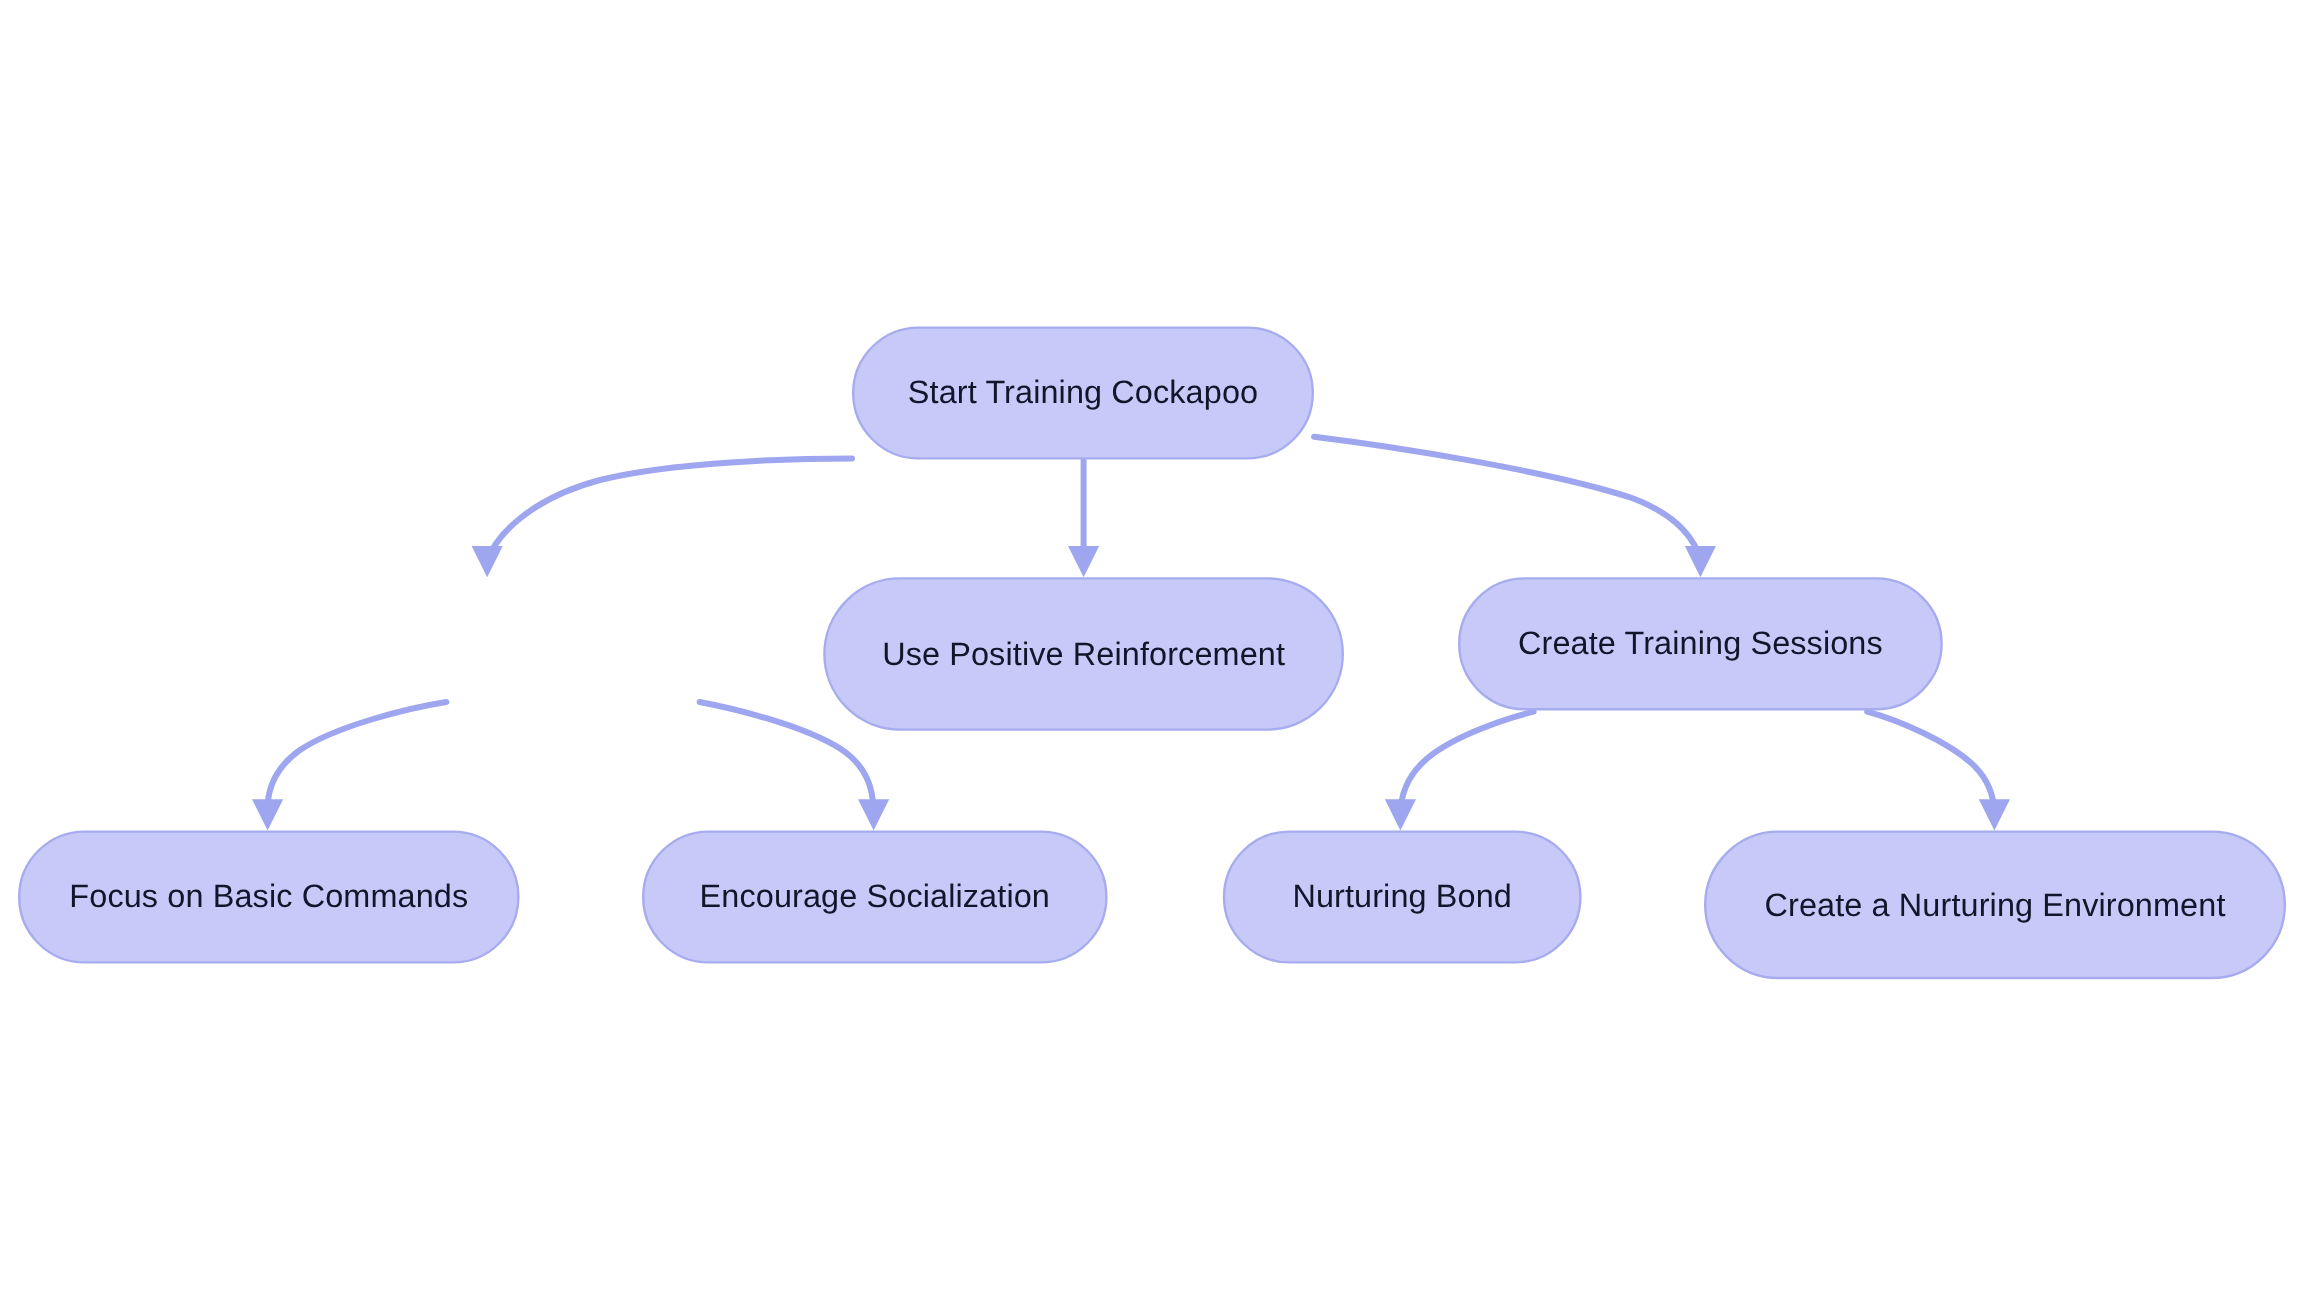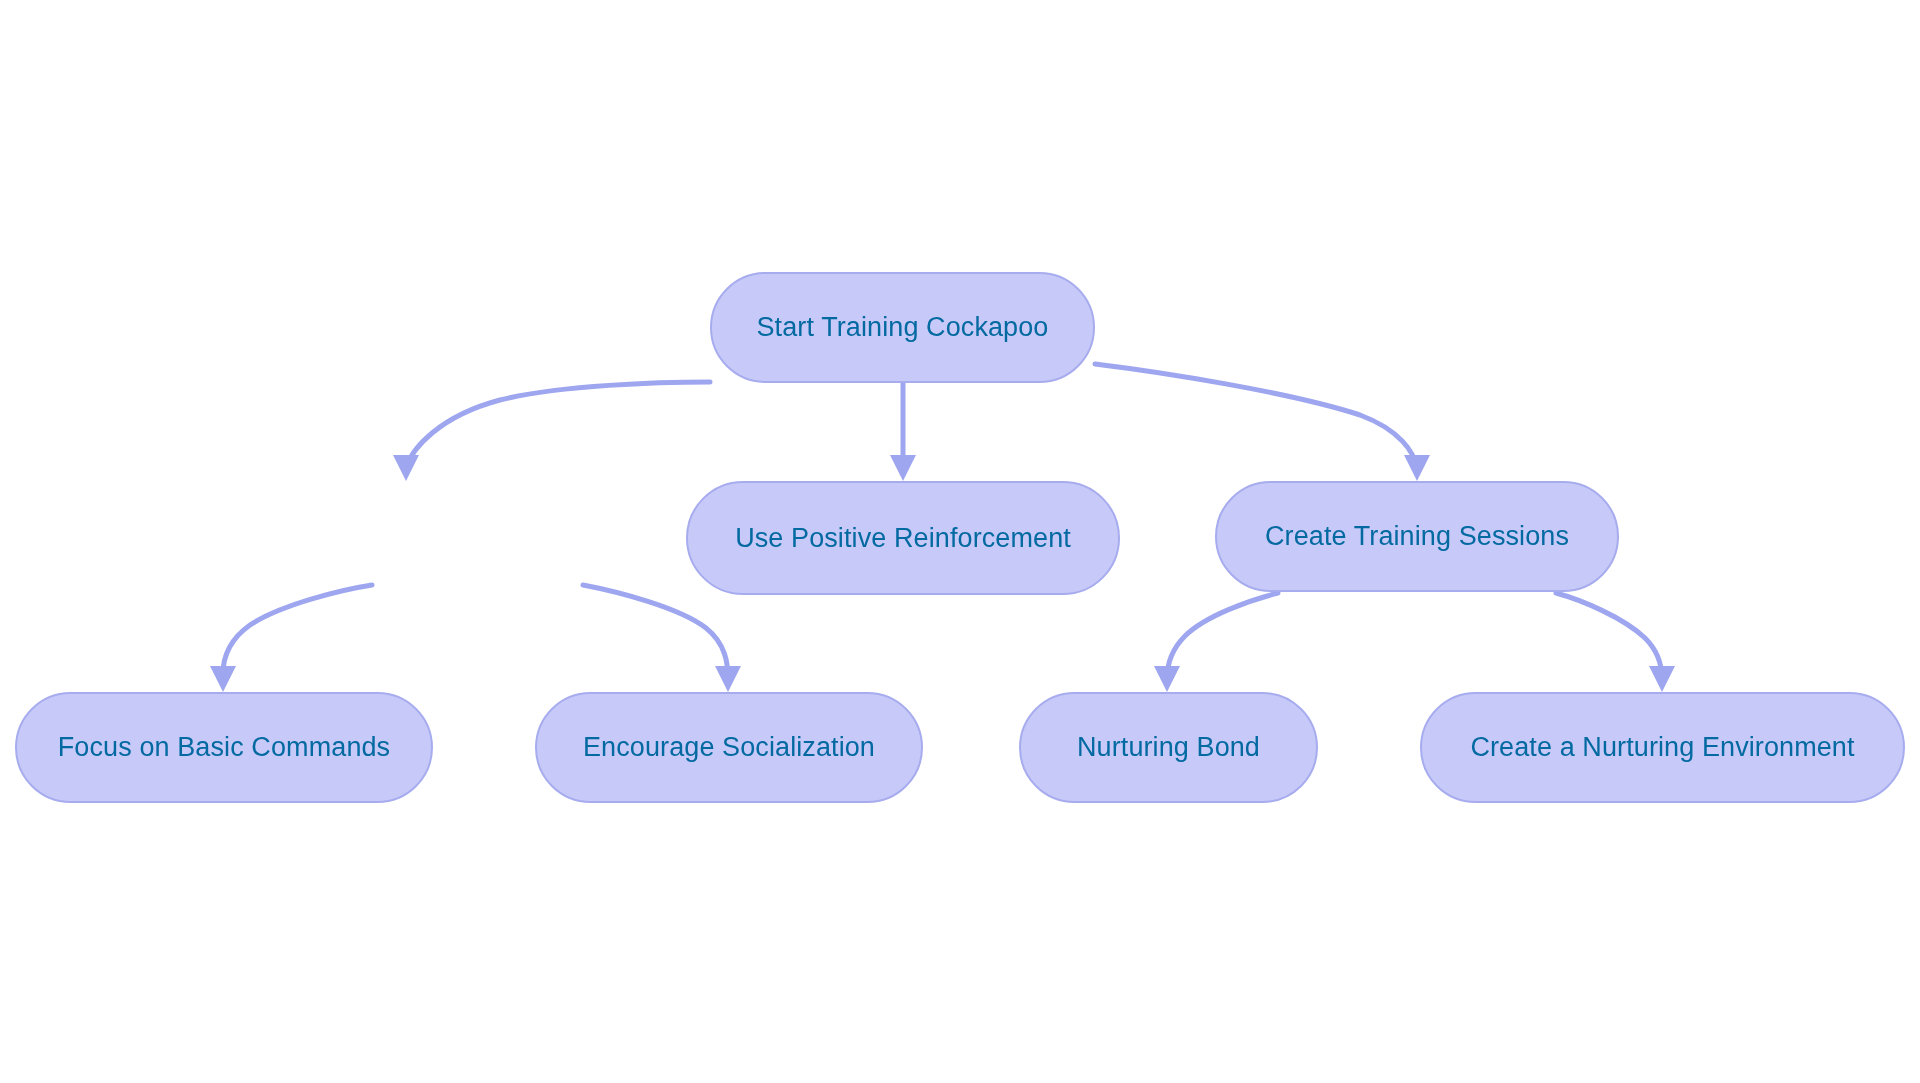--- a/index.html
+++ b/index.html
@@ -29,21 +29,21 @@
   }
   .node {
     position: absolute;
     box-sizing: border-box;
     display: flex;
     align-items: center;
     justify-content: center;
     background: #c7caf8;
     border: 2px solid #a7acee;
     border-radius: 999px;
-    color: #0369a1;
+    color: #0f172a;
     font-size: 27px;
     font-weight: 400;
     letter-spacing: 0.1px;
     white-space: nowrap;
     font-family: "Liberation Sans", sans-serif;
   }
   .node-label {
     display: block;
     line-height: 1;
   }
@@ -89,37 +89,37 @@
       <path d="M 1556 593 C 1582 600 1624 618 1645 638 C 1660 653 1662 669 1662 679" fill="none" stroke="#9ea6ef" stroke-width="5" stroke-linecap="round"></path>
       <polygon points="1662,692 1649,666 1675,666" fill="#9ea6ef"></polygon>
     </g>
   </svg>
 
   <div class="node" style="left:710px; top:272px; width:385px; height:111px;">
     <span class="node-label">Start Training Cockapoo</span>
   </div>
 
 
-  <div class="node" style="left:686px; top:481px; width:434px; height:114px;align-items:center;">
+  <div class="node" style="left:686px; top:481px; width:434px; height:128px;align-items:center;">
     <span class="node-label">Use Positive Reinforcement</span>
   </div>
 
   <div class="node" style="left:1215px; top:481px; width:404px; height:111px;">
     <span class="node-label">Create Training Sessions</span>
   </div>
 
   <div class="node" style="left:535px; top:692px; width:388px; height:111px;">
     <span class="node-label">Encourage Socialization</span>
   </div>
 
   <div class="node" style="left:15px; top:692px; width:418px; height:111px;">
     <span class="node-label">Focus on Basic Commands</span>
   </div>
 
   <div class="node" style="left:1019px; top:692px; width:299px; height:111px;">
     <span class="node-label">Nurturing Bond</span>
   </div>
 
-  <div class="node" style="left:1420px; top:692px; width:485px; height:111px;">
+  <div class="node" style="left:1420px; top:692px; width:485px; height:124px;">
     <span class="node-label">Create a Nurturing Environment</span>
   </div>
 
 </div>
 
 </body></html>

